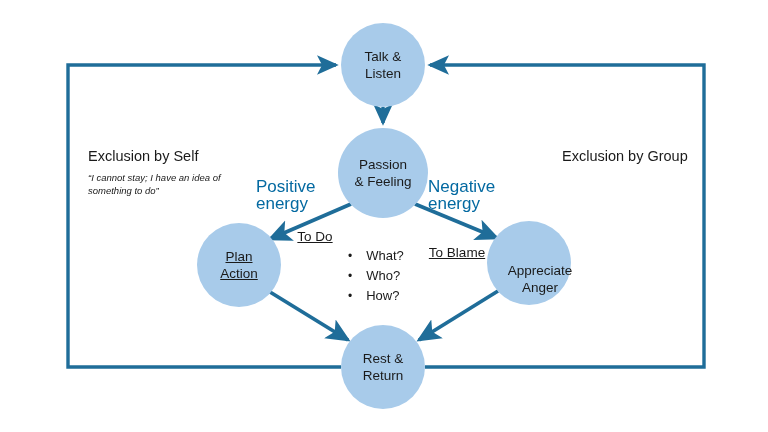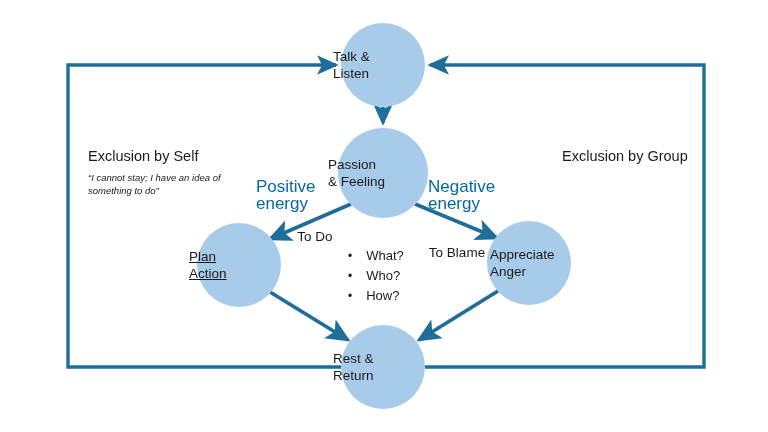--- a/index.html
+++ b/index.html
@@ -22,39 +22,40 @@
     left: 0;
     top: 0;
     width: 768px;
     height: 432px;
   }
   .node-label {
     position: absolute;
     color: #1a1a1a;
     font-size: 13.5px;
     line-height: 17px;
-    text-align: left;
+    text-align: center;
     white-space: pre-line;
     pointer-events: none;
   }
   .node-label.left-align {
     text-align: left;
   }
   .edge-label {
     position: absolute;
     color: #0369a1;
     font-size: 17px;
     line-height: 17px;
     white-space: pre-line;
   }
   .edge-sub {
     position: absolute;
     color: #1a1a1a;
     font-size: 13.5px;
     line-height: 17px;
+    text-decoration: underline;
     text-align: center;
   }
   .ann-title {
     position: absolute;
     color: #1a1a1a;
     font-size: 14.5px;
     line-height: 18px;
   }
   .ann-quote {
     position: absolute;
@@ -131,21 +132,21 @@
 
   <div class="node-label" style="left:333px; top:48px; width:100px;">Talk &amp;
 Listen</div>
 
   <div class="node-label" style="left:328px; top:156px; width:110px;">Passion
 &amp; Feeling</div>
 
   <div class="node-label" style="left:189px; top:248px; width:100px;text-decoration:underline;">Plan
 Action</div>
 
-  <div class="node-label left-align" style="left:490px; top:246px; width:100px;">Appreciate
+  <div class="node-label left-align" style="left:490px; top:262px; width:100px;text-align:center;">Appreciate
 Anger</div>
 
   <div class="node-label" style="left:333px; top:350px; width:100px;">Rest &amp;
 Return</div>
 
   <div class="edge-label" style="left:256px; top:178px; width:96px;">Positive
 energy</div>
 
   <div class="edge-label" style="left:428px; top:178px; width:100px;">Negative
 energy</div>

